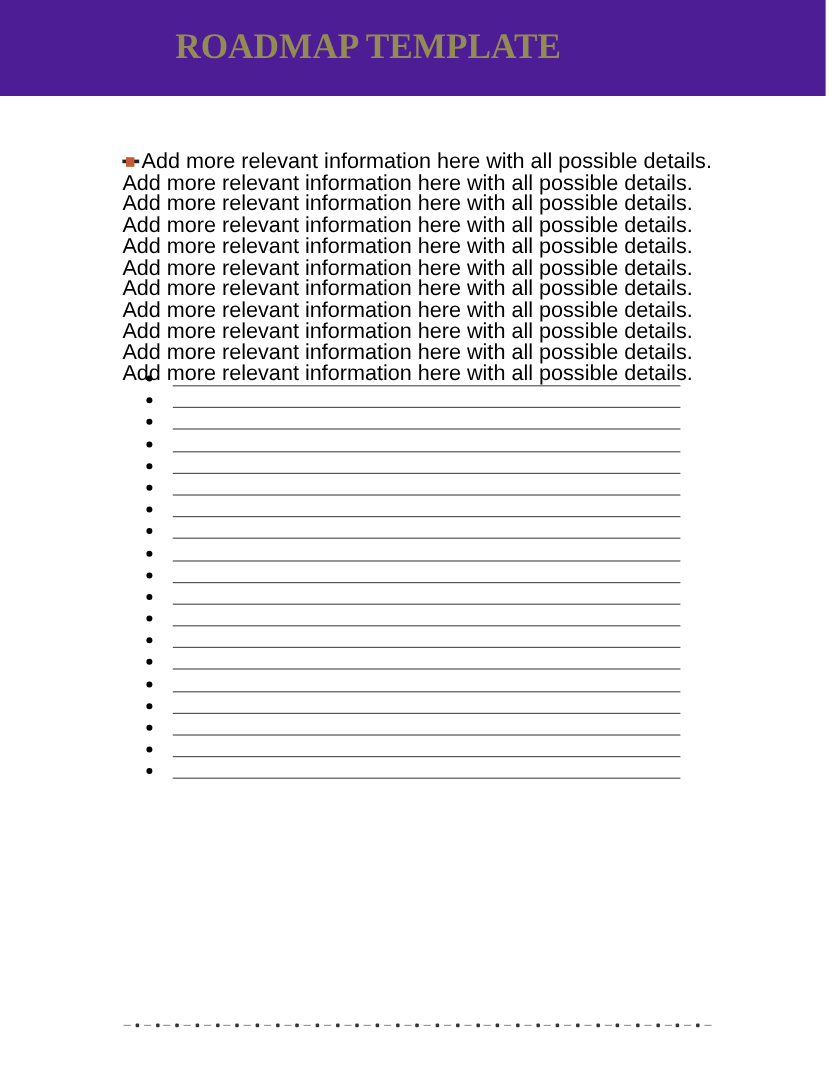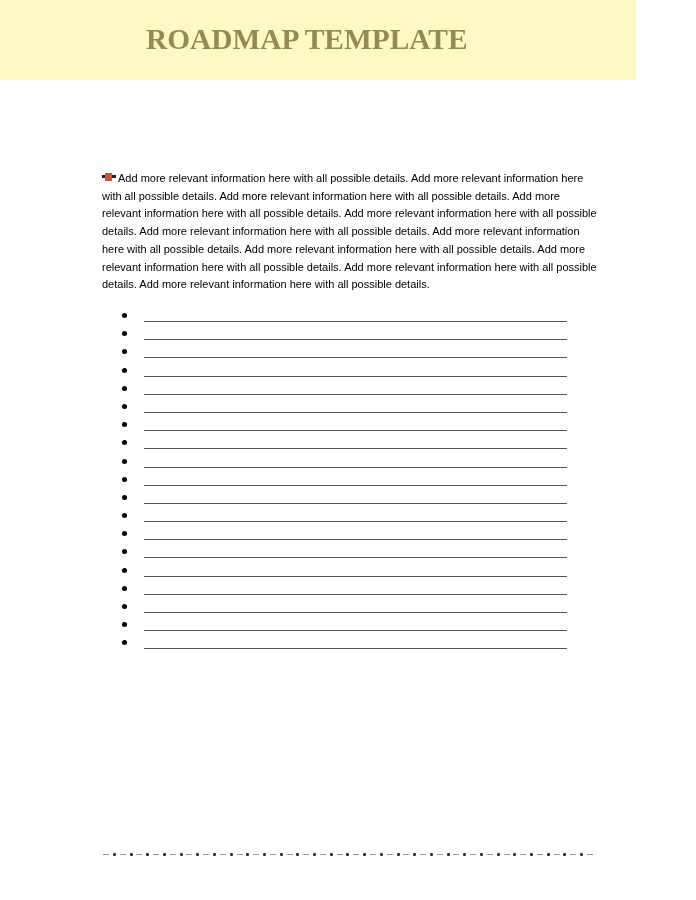--- a/index.html
+++ b/index.html
@@ -1,19 +1,19 @@
 <!DOCTYPE html>
 <html><head>
 <meta charset="utf-8">
 <style>
   html, body { margin: 0; padding: 0; }
   body { width: 696px; height: 900px; background: #ffffff; position: relative; overflow: hidden; }
-  .header { position: absolute; left: 0; top: 0; width: 636px; height: 80px; background: #fef9c3; }
+  .header { position: absolute; left: 0; top: 0; width: 688px; height: 80px; background: #4c1d95; }
   .title { position: absolute; left: 146px; top: 22px; font-family: "Liberation Serif", serif; font-weight: bold; font-size: 30px; color: #948a54; letter-spacing: 0px; white-space: nowrap; transform: scaleX(0.98); transform-origin: left; }
-  .intro { position: absolute; left: 102px; top: 126px; width: 496px; font-family: "Liberation Sans", sans-serif; font-size: 11px; line-height: 17.7px; color: #000; margin-top: 44px; }
+  .intro { position: absolute; left: 102px; top: 126px; width: 496px; font-family: "Liberation Sans", sans-serif; font-size: 18px; line-height: 17.7px; color: #000; }
   .bullet-icon { display: inline-block; position: relative; width: 14px; height: 9px; vertical-align: 0px; margin-right: 2px; }
   .bullet-icon .bar { position: absolute; left: 0; top: 2px; width: 14px; height: 3px; background: #222; }
   .bullet-icon .sq2 { position: absolute; left: 3px; top: 0; width: 7px; height: 8px; background: #c55a36; }
   .list { position: absolute; left: 0; top: 307px; width: 696px; }
   .row { position: relative; height: 18.2px; }
   .dot { position: absolute; left: 122px; top: 6px; width: 5px; height: 5px; border-radius: 50%; background: #000; }
   .line { position: absolute; left: 144px; top: 14px; width: 423px; height: 0; border-top: 1px solid #555; }
   .footer { position: absolute; left: 103px; top: 853px; width: 490px; height: 2px; display: flex; justify-content: space-between; align-items: center; }
   .footer span.d { width: 3px; height: 3px; background: #333; border-radius: 1px; }
   .footer span.h { width: 6px; height: 1px; background: #999; }

